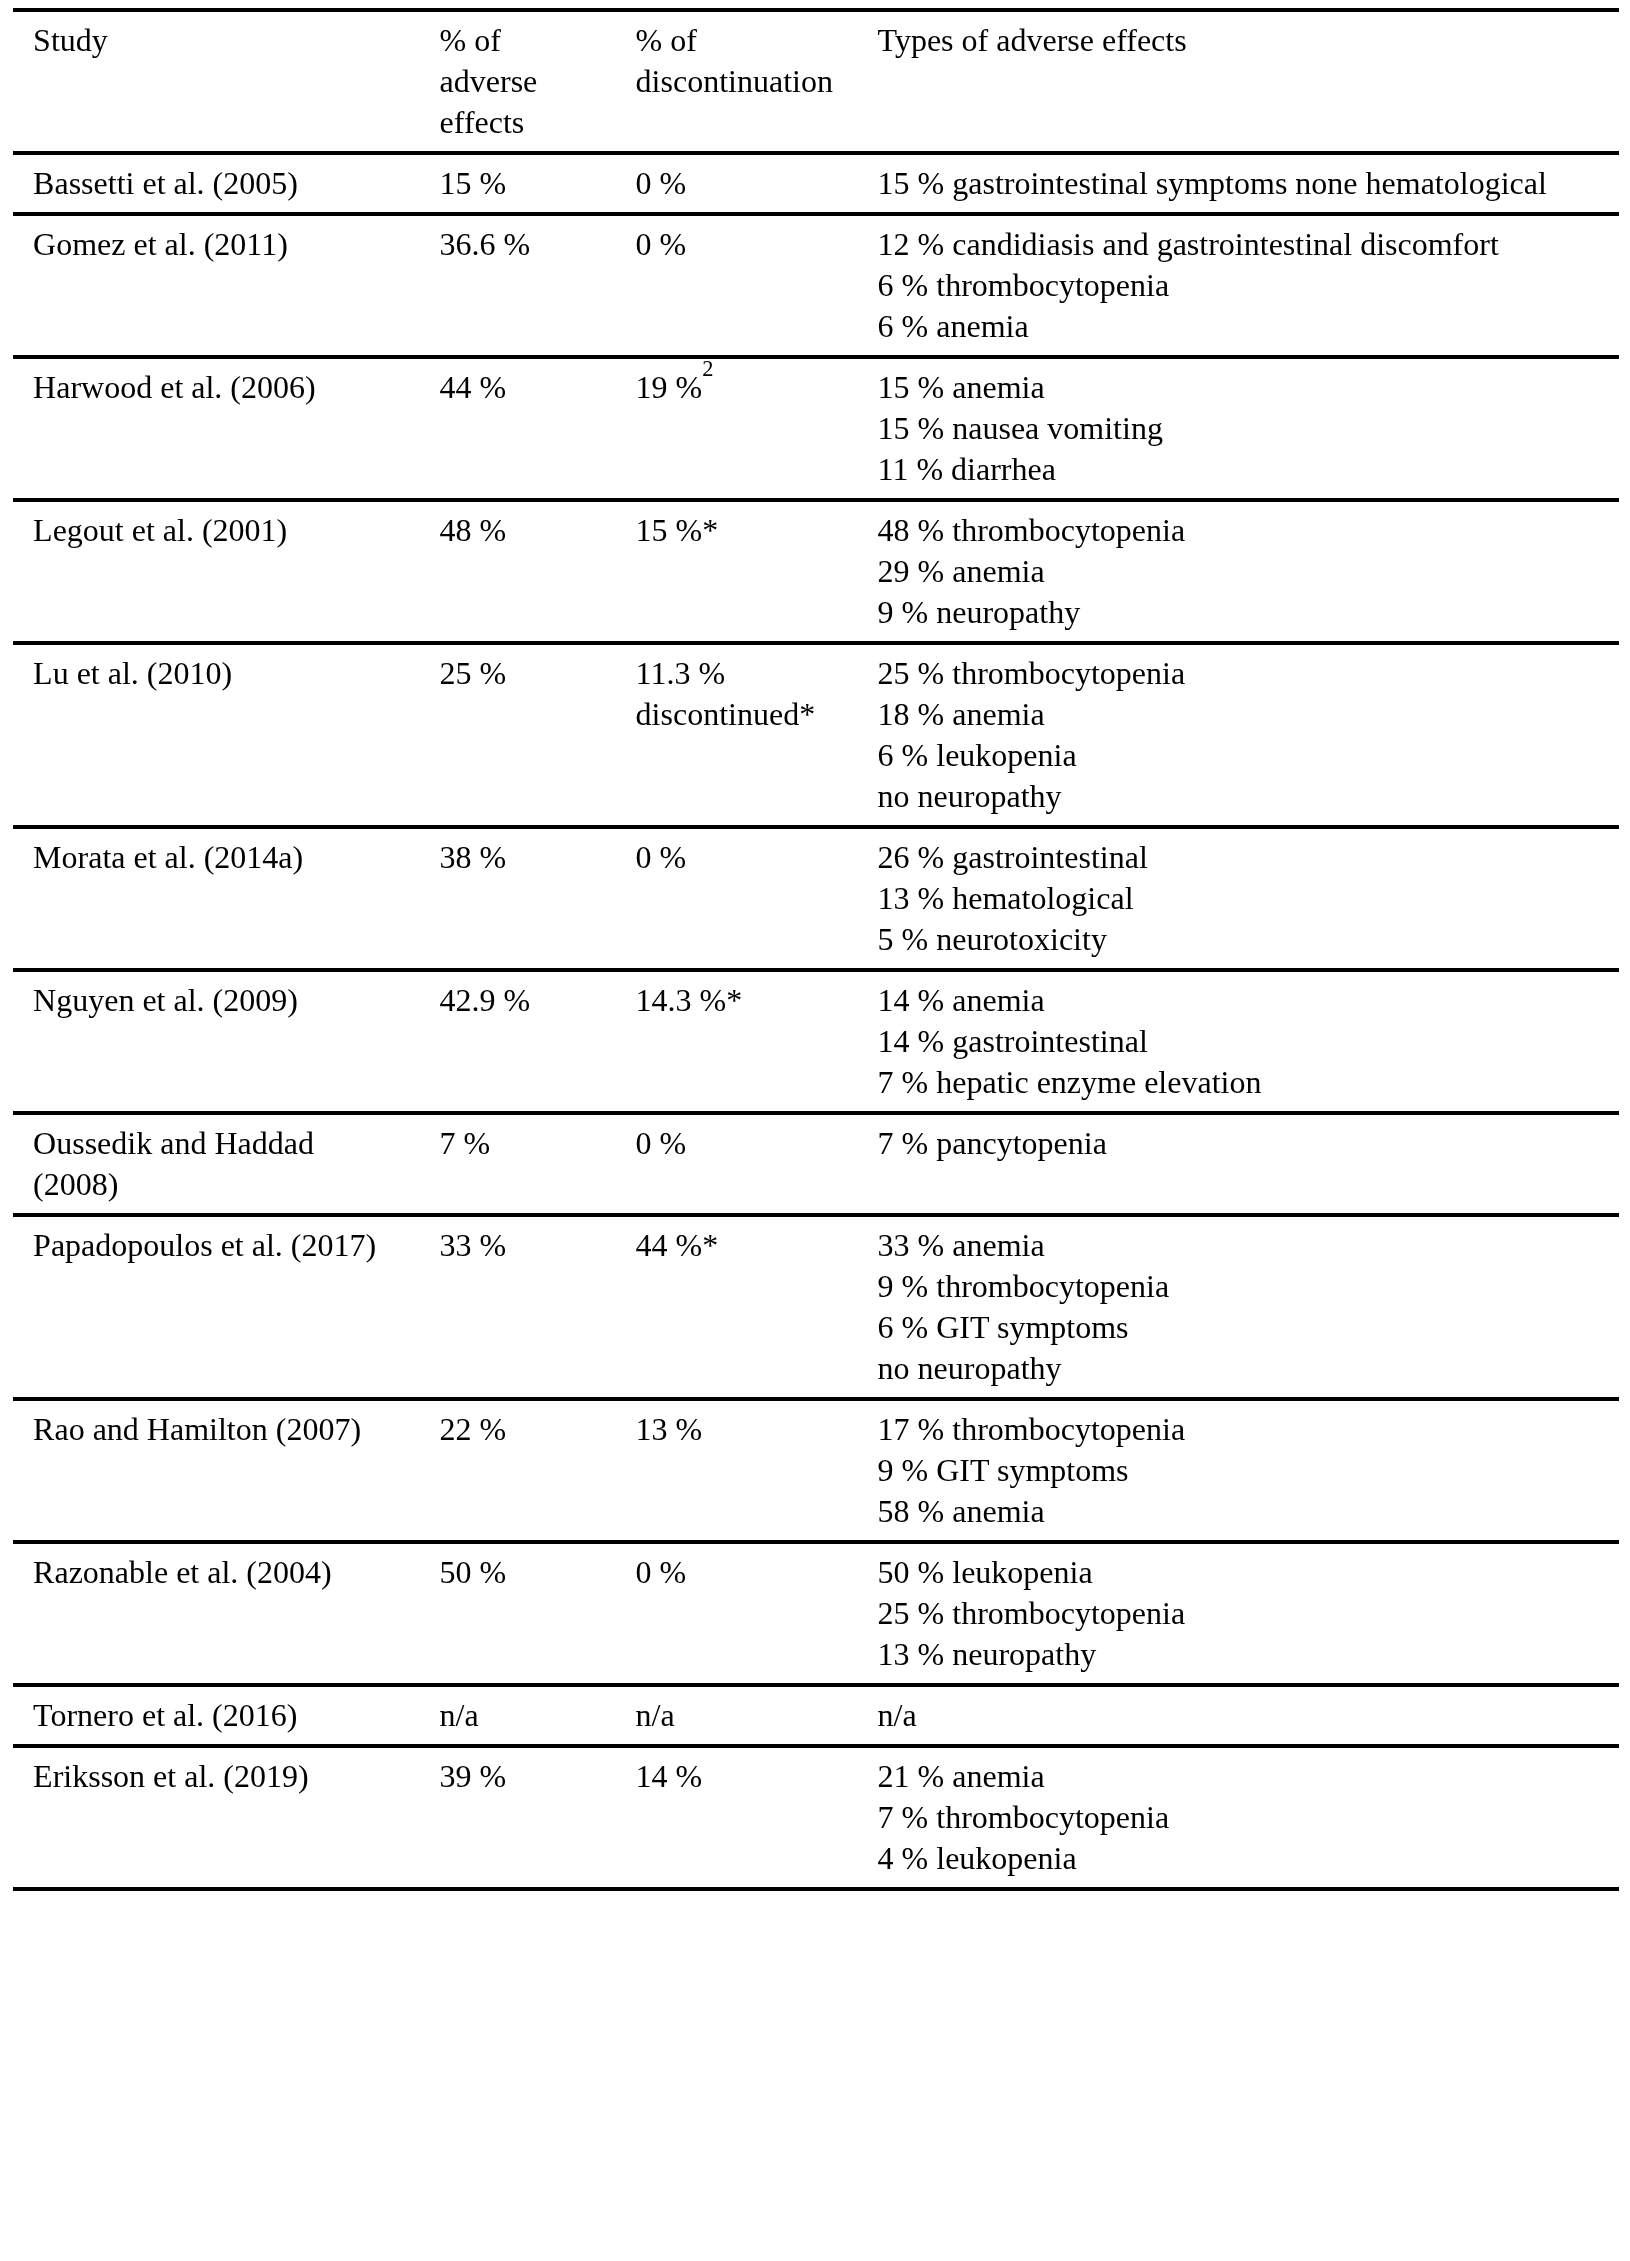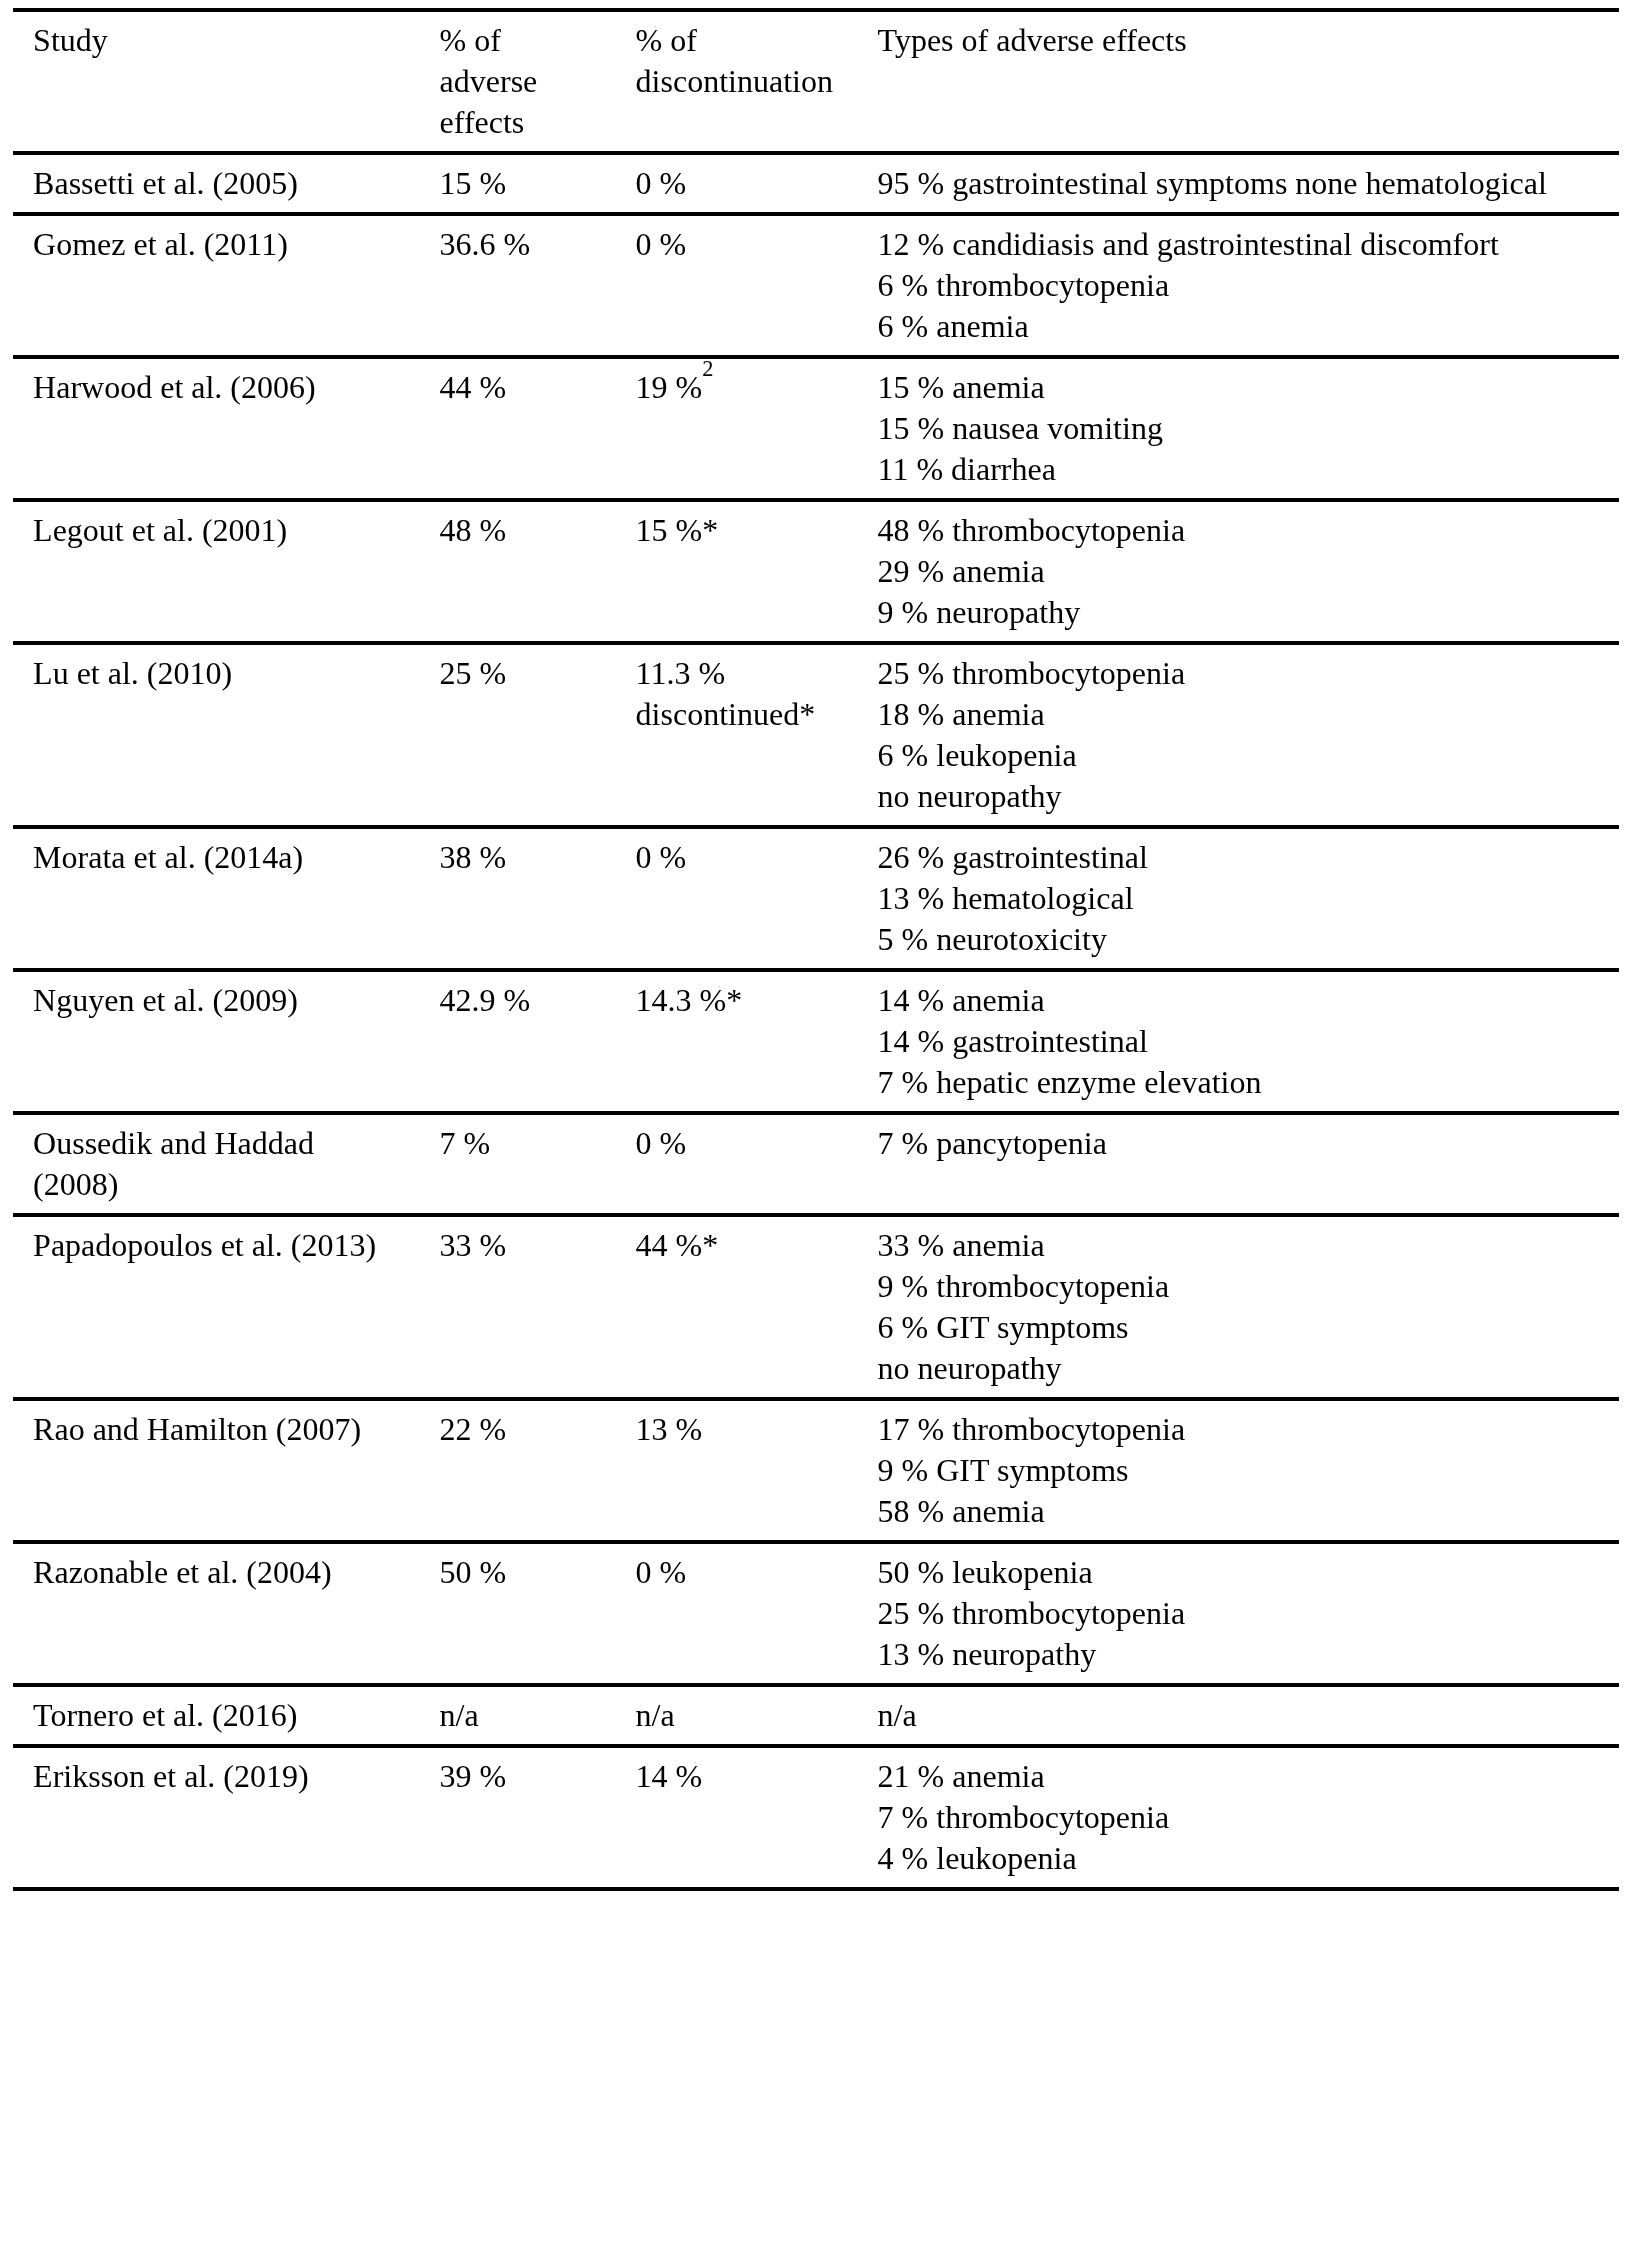--- a/index.html
+++ b/index.html
@@ -91,21 +91,21 @@
           <td>
             <div class="cell-line">Bassetti et al. (2005)</div>
           </td>
           <td>
             <div class="cell-line">15 %</div>
           </td>
           <td>
             <div class="cell-line">0 %</div>
           </td>
           <td>
-            <div class="cell-line">95 % gastrointestinal symptoms none hematological</div>
+            <div class="cell-line">15 % gastrointestinal symptoms none hematological</div>
           </td>
         </tr>
         <tr>
           <td>
             <div class="cell-line">Gomez et al. (2011)</div>
           </td>
           <td>
             <div class="cell-line">36.6 %</div>
           </td>
           <td>
@@ -209,21 +209,21 @@
           </td>
           <td>
             <div class="cell-line">0 %</div>
           </td>
           <td>
             <div class="cell-line">7 % pancytopenia</div>
           </td>
         </tr>
         <tr>
           <td>
-            <div class="cell-line">Papadopoulos et al. (2013)</div>
+            <div class="cell-line">Papadopoulos et al. (2017)</div>
           </td>
           <td>
             <div class="cell-line">33 %</div>
           </td>
           <td>
             <div class="cell-line">44 %*</div>
           </td>
           <td>
             <div class="cell-line">33 % anemia</div>
             <div class="cell-line">9 % thrombocytopenia</div>

